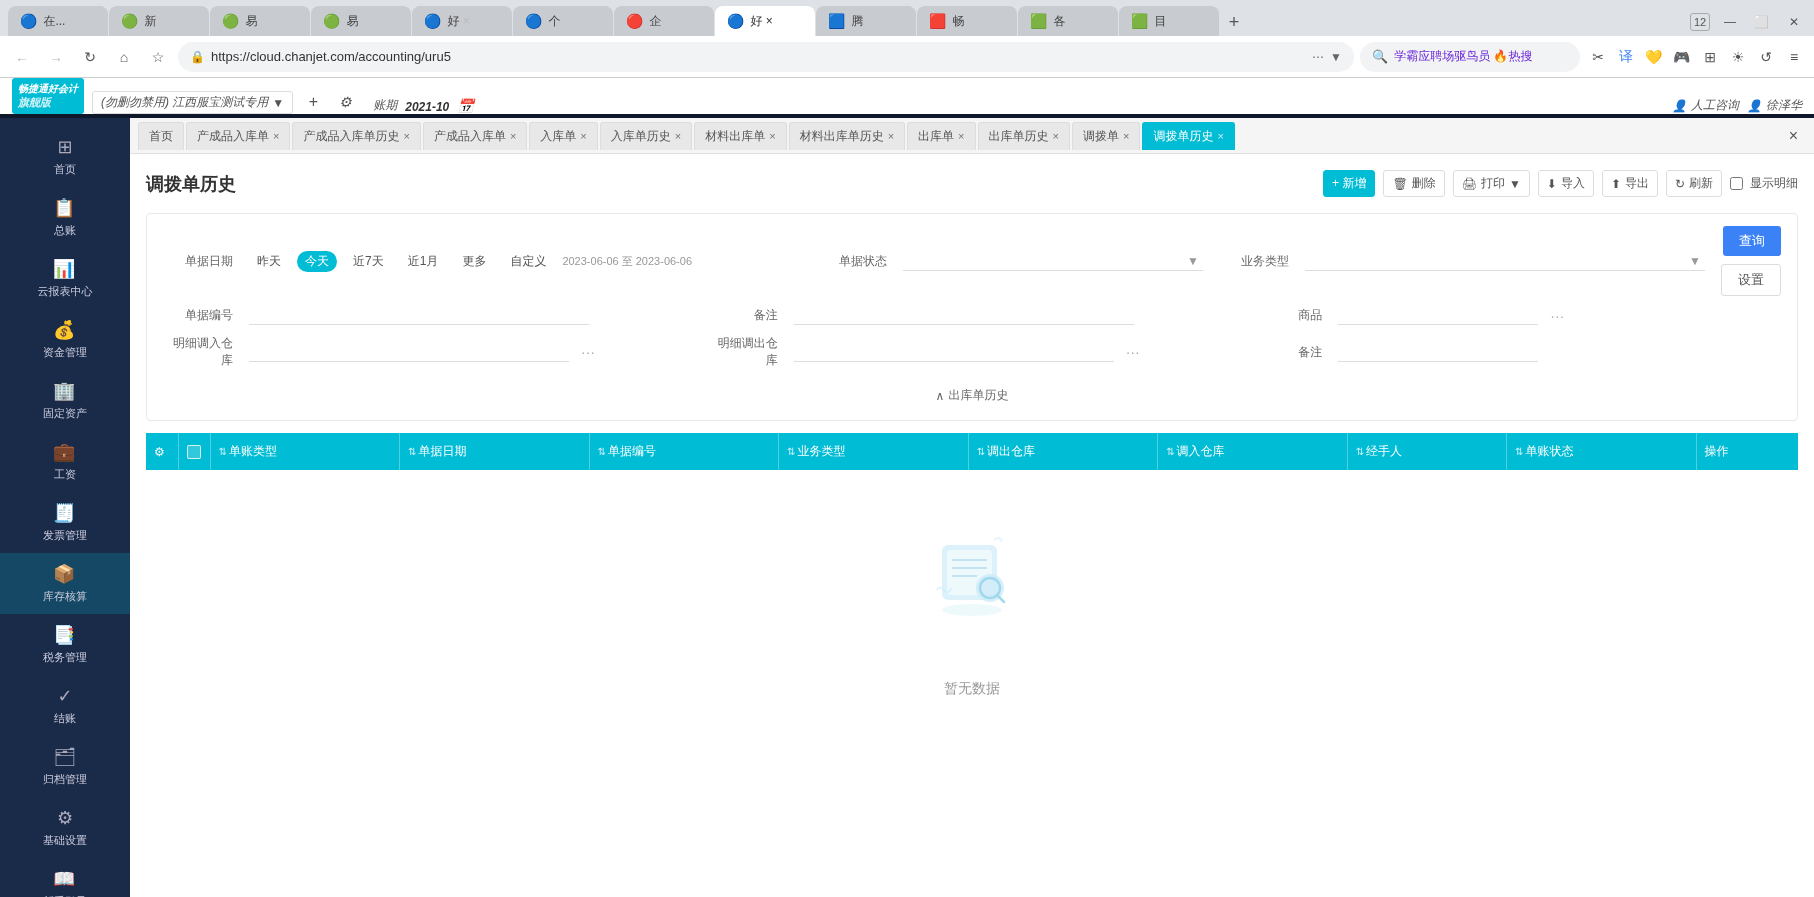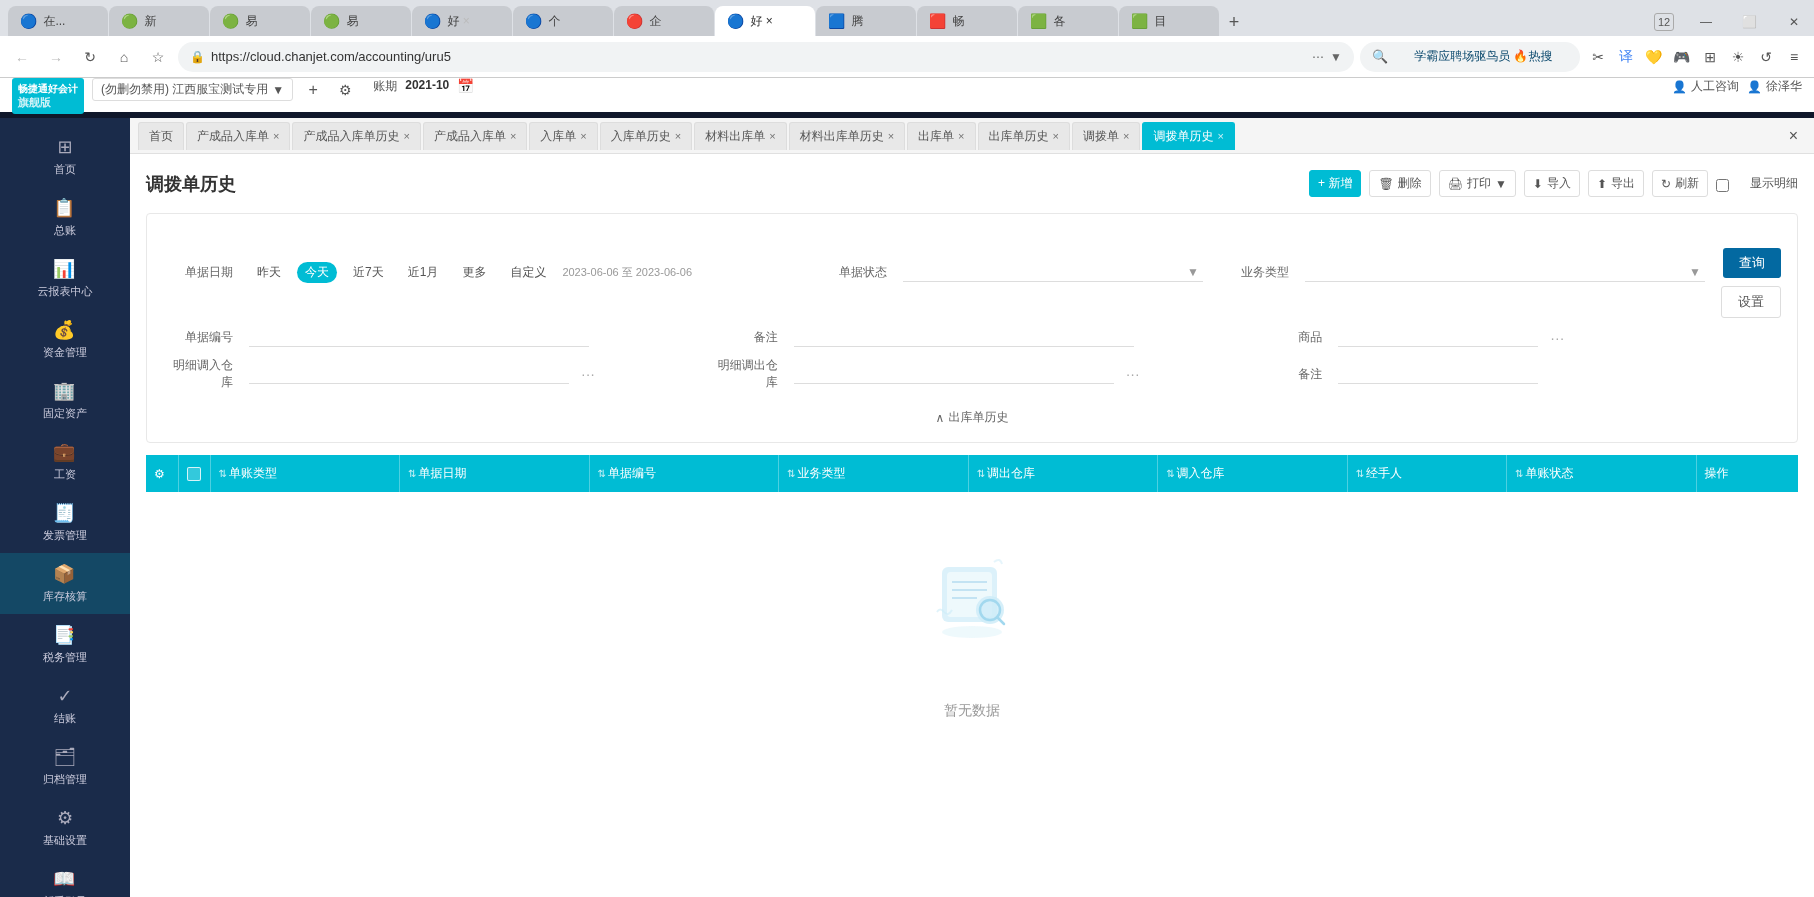--- a/index.html
+++ b/index.html
@@ -9,39 +9,39 @@
     .browser-chrome { background: #dee1e6; width: 1814px; height: 897px; display: flex; flex-direction: column; }
 
     
     .tab-bar { background: #dee1e6; display: flex; align-items: flex-end; height: 36px; padding: 0 8px; gap: 1px; overflow: hidden; }
     .browser-tab { background: #c8cbd0; border-radius: 8px 8px 0 0; padding: 0 12px; height: 30px; display: flex; align-items: center; gap: 6px; font-size: 12px; color: #444; min-width: 100px; max-width: 160px; cursor: pointer; position: relative; white-space: nowrap; overflow: hidden; }
     .browser-tab.active { background: #ffffff; color: #333; }
     .browser-tab .tab-icon { font-size: 14px; flex-shrink: 0; }
     .browser-tab .tab-title { overflow: hidden; text-overflow: ellipsis; flex: 1; }
     .tab-new-btn { width: 28px; height: 28px; display: flex; align-items: center; justify-content: center; font-size: 18px; color: #555; cursor: pointer; border-radius: 50%; }
     .tab-spacer { flex: 1; }
-    .tab-controls { display: flex; align-items: center; gap: 20px; margin-bottom: 2px; }
+    .tab-controls { display: flex; align-items: center; gap: 8px; margin-bottom: 2px; }
     .tab-control-btn { width: 24px; height: 24px; display: flex; align-items: center; justify-content: center; font-size: 12px; color: #555; cursor: pointer; }
 
     
     .address-bar { background: #ffffff; border-bottom: 1px solid #ccc; display: flex; align-items: center; padding: 4px 8px; gap: 6px; height: 42px; }
     .nav-btn { width: 28px; height: 28px; border-radius: 50%; display: flex; align-items: center; justify-content: center; color: #555; cursor: pointer; font-size: 14px; }
     .nav-btn.disabled { color: #bbb; cursor: default; }
     .url-bar { flex: 1; background: #f1f3f4; border-radius: 20px; display: flex; align-items: center; padding: 0 12px; height: 30px; gap: 6px; }
     .url-text { font-size: 13px; color: #333; flex: 1; }
     .url-lock { color: #1a73e8; font-size: 12px; }
     .browser-search { background: #f1f3f4; border-radius: 20px; display: flex; align-items: center; padding: 0 12px; height: 30px; gap: 6px; width: 220px; }
     .addr-icon { width: 24px; height: 24px; display: flex; align-items: center; justify-content: center; cursor: pointer; font-size: 14px; color: #555; }
     .addr-right { display: flex; align-items: center; gap: 4px; }
 
     
     .app-content { flex: 1; display: flex; flex-direction: column; background: #f5f5f5; overflow: hidden; }
 
     
-    .app-header { background: #fff; border-bottom: 6px solid #0f172a; display: flex; align-items: flex-start; padding: 0 12px; height: 40px; gap: 8px; }
+    .app-header { background: #fff; border-bottom: 4px solid #0f172a; display: flex; align-items: flex-end; padding: 0 12px; height: 40px; gap: 8px; font-style: italic; }
     .app-logo { background: #00bcd4; color: white; font-size: 11px; font-weight: bold; padding: 4px 6px; border-radius: 3px; }
     .company-selector { display: flex; align-items: center; gap: 4px; color: #555; font-size: 12px; cursor: pointer; border: 1px solid #ddd; border-radius: 3px; padding: 2px 8px; }
     .period-label { font-size: 12px; color: #555; margin-left: 8px; }
     .period-value { font-size: 12px; color: #333; font-weight: bold; }
     .header-spacer { flex: 1; }
     .header-btn { font-size: 12px; color: #555; cursor: pointer; display: flex; align-items: center; gap: 4px; }
 
     
     .main-layout { flex: 1; display: flex; overflow: hidden; }
 
@@ -61,40 +61,40 @@
     .page-tab.active { background: #00bcd4; color: #fff; border-color: #00bcd4; }
     .page-tab .close-x { font-size: 11px; color: inherit; opacity: 0.8; }
 
     
     .page-body { flex: 1; overflow-y: auto; padding: 16px; }
     .page-title-row { display: flex; align-items: center; justify-content: space-between; margin-bottom: 16px; }
     .page-title { font-size: 18px; font-weight: bold; color: #333; }
     .toolbar { display: flex; align-items: center; gap: 8px; }
     .toolbar-btn { display: flex; align-items: center; gap: 4px; font-size: 12px; color: #555; cursor: pointer; padding: 4px 8px; border: 1px solid #ddd; border-radius: 3px; background: #fff; }
     .toolbar-btn.primary { background: #00bcd4; color: #fff; border-color: #00bcd4; }
-    .display-toggle { font-size: 12px; color: #555; cursor: pointer; display: flex; align-items: flex-end; gap: 18px; }
+    .display-toggle { font-size: 12px; color: #555; cursor: pointer; display: flex; align-items: center; gap: 4px; }
 
     
     .filter-area { background: #fff; border: 1px solid #e8e8e8; border-radius: 4px; padding: 12px 16px; margin-bottom: 12px; }
     .filter-row { display: flex; align-items: center; gap: 16px; margin-bottom: 10px; }
     .filter-row:last-child { margin-bottom: 0; }
     .filter-label { font-size: 12px; color: #666; width: 70px; flex-shrink: 0; text-align: right; }
     .filter-content { display: flex; align-items: center; gap: 8px; flex: 1; }
     .filter-date-btn { font-size: 12px; color: #555; padding: 2px 8px; border-radius: 3px; cursor: pointer; }
     .filter-date-btn.active { background: #00bcd4; color: #fff; border-radius: 12px; }
     .date-range-text { font-size: 11px; color: #999; }
     .filter-input { border: none; border-bottom: 1px solid #ddd; padding: 2px 4px; font-size: 12px; color: #333; outline: none; width: 200px; background: transparent; }
     .filter-select { display: flex; align-items: center; gap: 4px; border-bottom: 1px solid #ddd; padding: 2px 4px; width: 300px; cursor: pointer; font-size: 12px; color: #999; }
     .filter-select-wide { width: 400px; }
     .filter-dots { color: #aaa; cursor: pointer; font-size: 14px; margin-left: 4px; }
     .collapse-btn { display: flex; align-items: center; justify-content: center; gap: 4px; font-size: 12px; color: #666; cursor: pointer; text-align: center; margin-top: 4px; }
     .collapse-row { display: flex; justify-content: center; padding: 4px 0; }
 
     
-    .action-btn-query { background: #0369a1; color: #fff; border: none; border-radius: 3px; padding: 6px 16px; font-size: 13px; cursor: pointer; margin-top: 22px; }
+    .action-btn-query { background: #3b82f6; color: #fff; border: none; border-radius: 3px; padding: 6px 16px; font-size: 13px; cursor: pointer; }
     .action-btn-settings { background: #fff; color: #555; border: 1px solid #ddd; border-radius: 3px; padding: 6px 16px; font-size: 13px; cursor: pointer; margin-top: 4px; }
 
     
     .data-table { width: 100%; border-collapse: collapse; }
     .table-header { background: #00bcd4; color: #fff; }
     .table-header th { padding: 10px 8px; font-size: 12px; font-weight: normal; text-align: left; white-space: nowrap; border-right: 1px solid rgba(255,255,255,0.3); cursor: pointer; }
     .table-header th:last-child { border-right: none; }
     .th-inner { display: flex; align-items: center; gap: 2px; }
     .th-sort { font-size: 10px; opacity: 0.8; }
     .th-settings { width: 32px; }
@@ -183,21 +183,21 @@
     <div class="nav-btn">⌂</div>
     <div class="nav-btn">☆</div>
     <div class="url-bar">
       <span class="url-lock">🔒</span>
       <span class="url-text">https://cloud.chanjet.com/accounting/uru5</span>
       <span style="color:#666; font-size:12px;">⋯</span>
       <span style="color:#666; font-size:12px;">▼</span>
     </div>
     <div class="browser-search">
       <span style="color:#555; font-size:13px;">🔍</span>
-      <span style="font-size:12px; color:#0c4a6e;margin-left:20px;">学霸应聘场驱鸟员 🔥热搜</span>
+      <span style="font-size:12px; color:#6d28d9;">学霸应聘场驱鸟员 🔥热搜</span>
     </div>
     <div class="addr-right">
       <div class="addr-icon">✂</div>
       <div class="addr-icon" style="color:#4285f4;">译</div>
       <div class="addr-icon" style="color:#f4a;">💛</div>
       <div class="addr-icon">🎮</div>
       <div class="addr-icon">⊞</div>
       <div class="addr-icon">☀</div>
       <div class="addr-icon">↺</div>
       <div class="addr-icon">≡</div>

